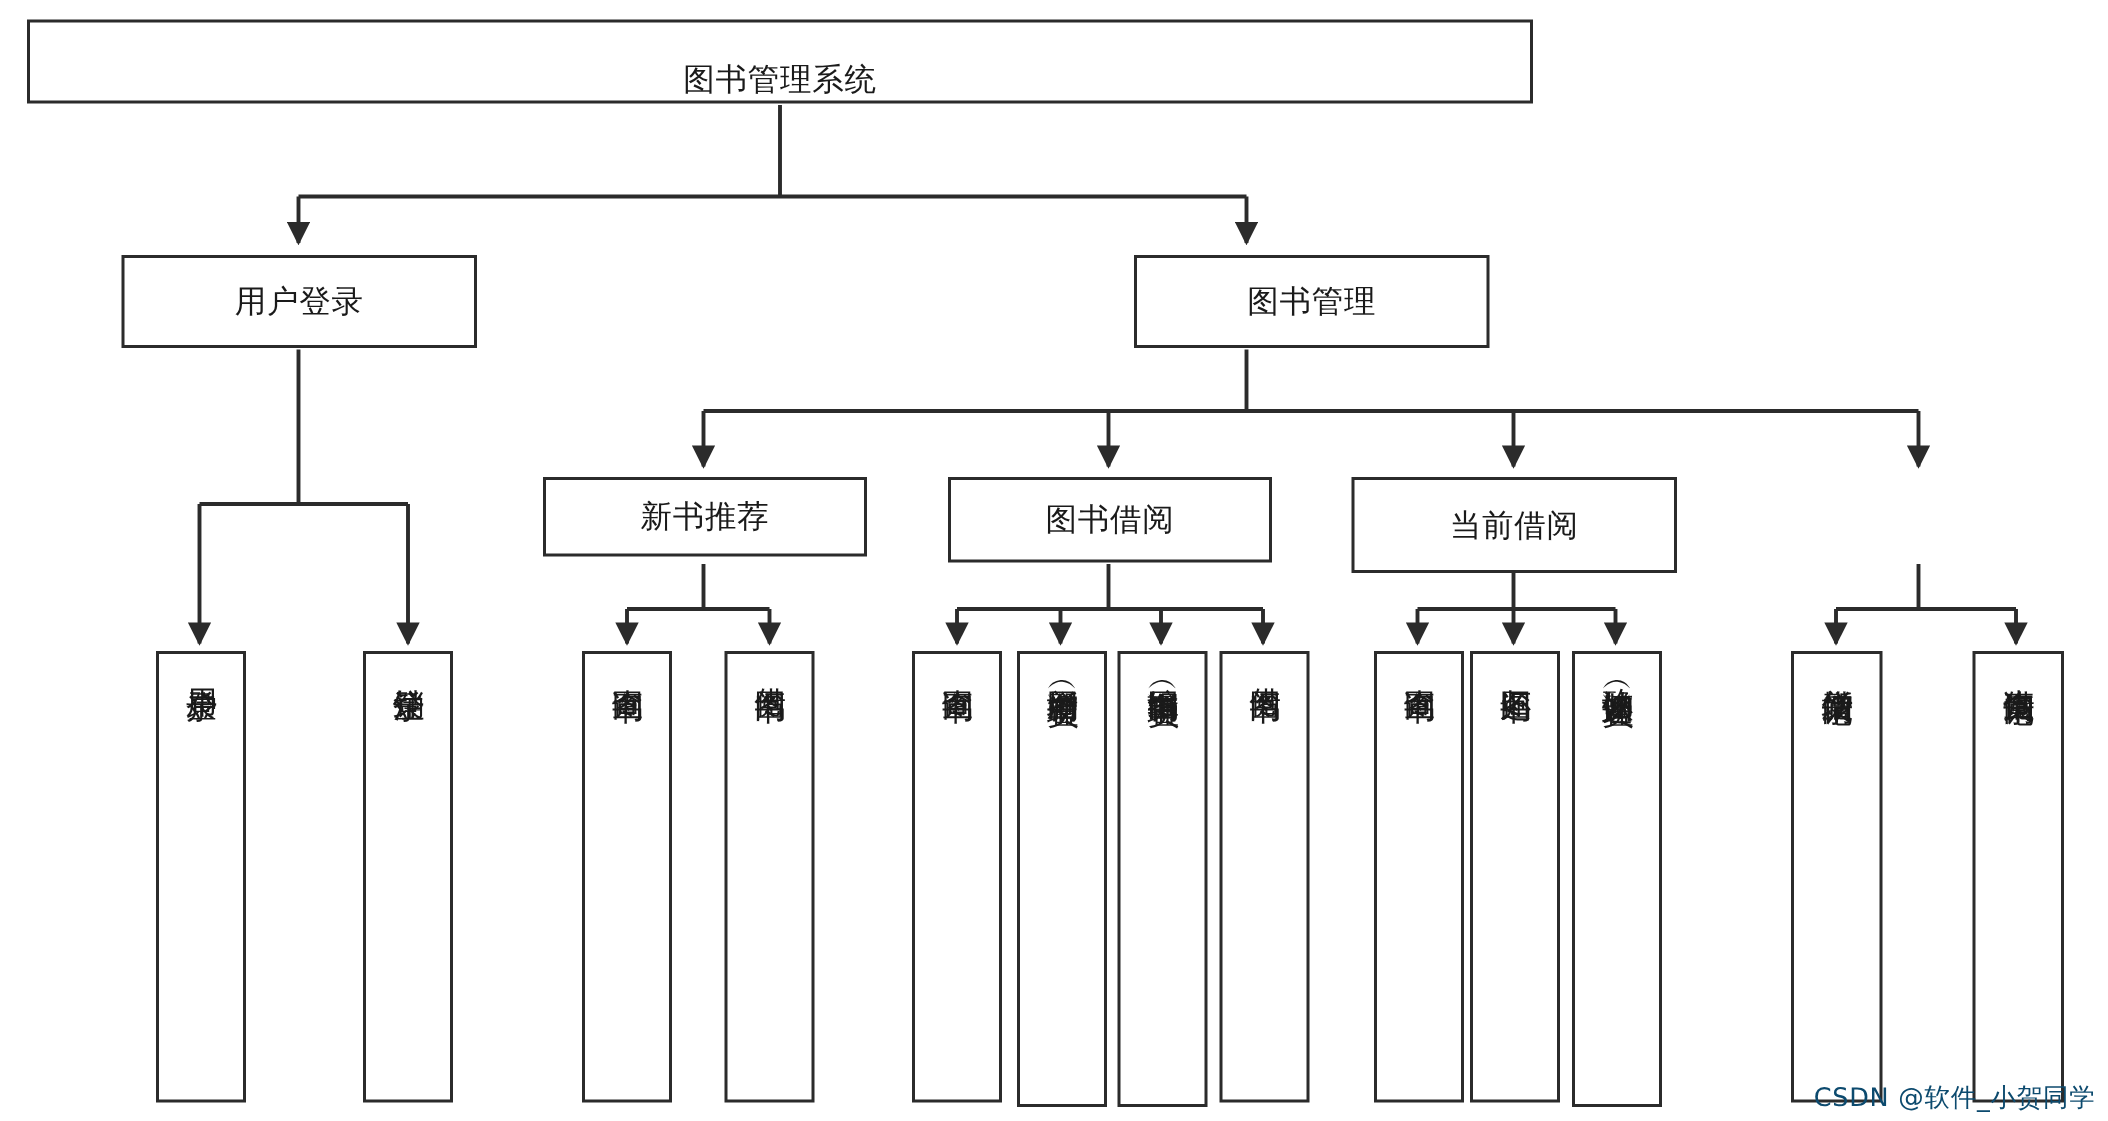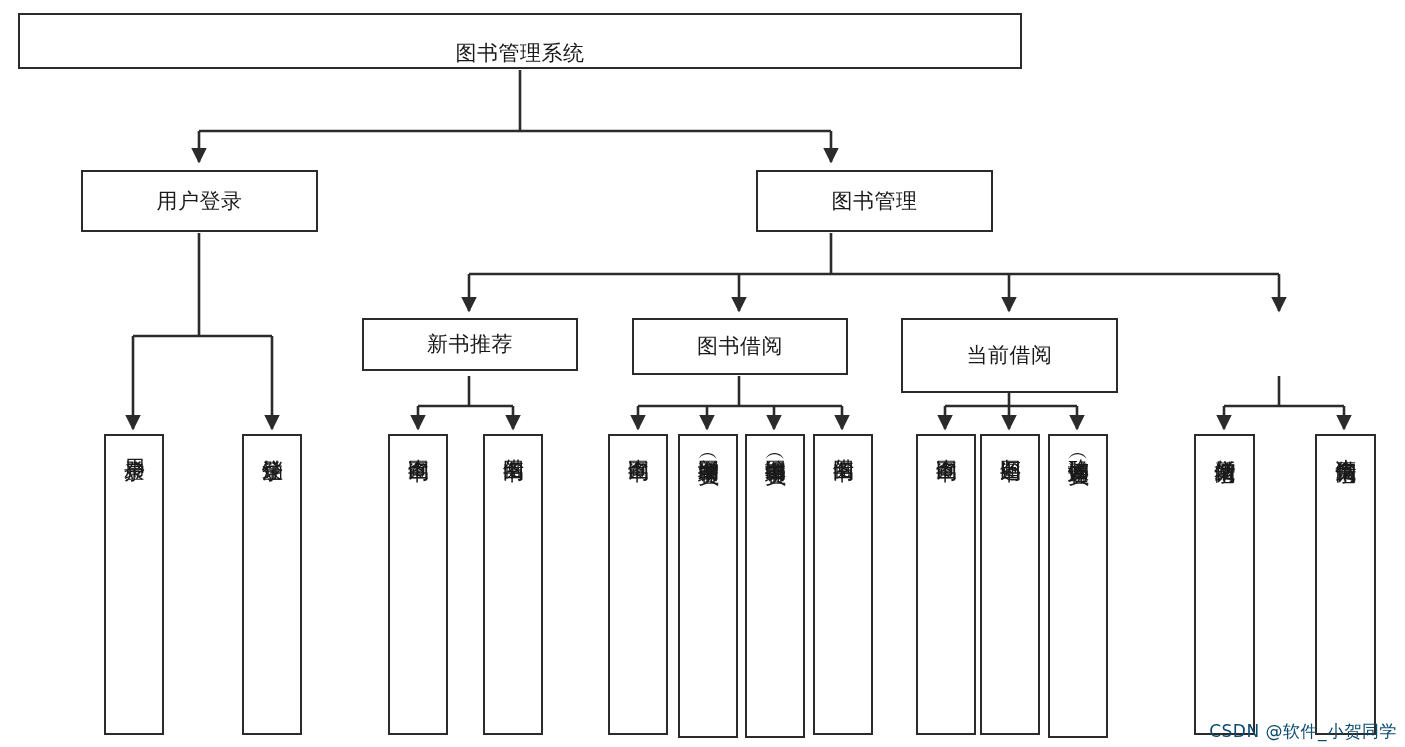--- a/index.html
+++ b/index.html
@@ -134,21 +134,21 @@
   <div class="node horiz" style="left:711px; top:170px; width:237px; height:62px;margin-left:45px;">
     <span class="label">图书管理</span>
   </div>
 
   <div class="node horiz" style="left:362px; top:318px; width:216px; height:53px;">
     <span class="label">新书推荐</span>
   </div>
   <div class="node horiz" style="left:632px; top:318px; width:216px; height:57px;">
     <span class="label">图书借阅</span>
   </div>
-  <div class="node horiz" style="left:901px; top:318px; width:217px; height:75px;">
+  <div class="node horiz" style="left:901px; top:318px; width:217px; height:64px;">
     <span class="label">当前借阅</span>
   </div>
 
   <div class="node vert" style="left:104px; top:434px; width:60px; height:301px;">
     <span class="label">用户登录</span>
   </div>
   <div class="node vert" style="left:242px; top:434px; width:60px; height:301px;">
     <span class="label">注销登录</span>
   </div>
 

